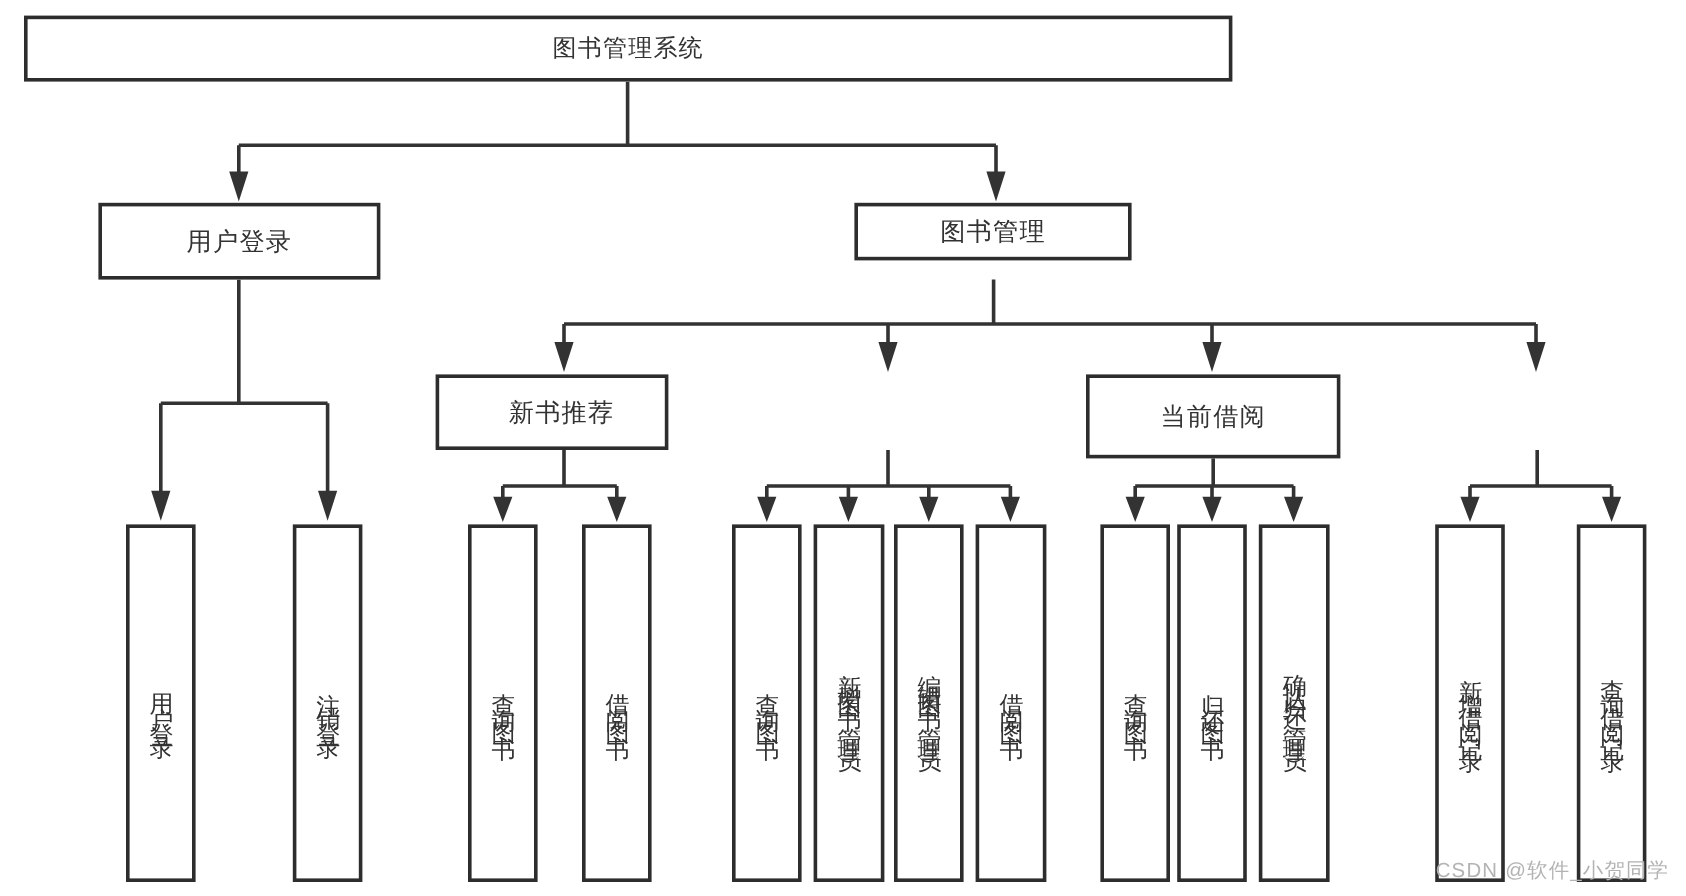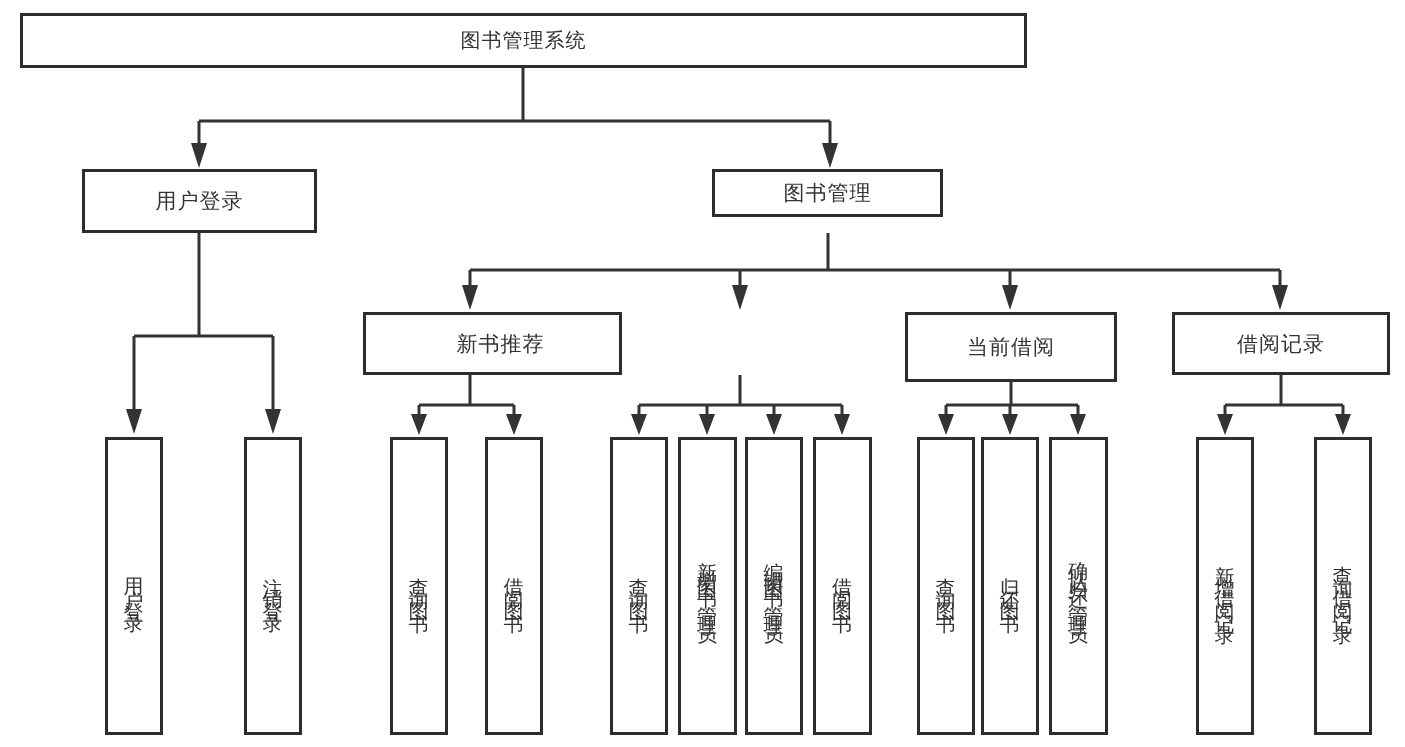--- a/index.html
+++ b/index.html
@@ -83,28 +83,25 @@
     <span class="hlabel">图书管理系统</span>
   </div>
 
   <div class="box" style="left:82px; top:169px; width:235px; height:64px;">
     <span class="hlabel">用户登录</span>
   </div>
   <div class="box" style="left:712px; top:169px; width:231px; height:48px;">
     <span class="hlabel">图书管理</span>
   </div>
 
-  <div class="box" style="left:363px; top:312px; width:259px; height:63px;padding-left:16px;">
+  <div class="box" style="left:363px; top:312px; width:194px; height:63px;padding-left:16px;">
     <span class="hlabel">新书推荐</span>
   </div>
   <div class="box" style="left:905px; top:312px; width:212px; height:70px;">
     <span class="hlabel">当前借阅</span>
-  </div>
-  <div class="box" style="left:1172px; top:312px; width:218px; height:63px;">
-    <span class="hlabel">借阅记录</span>
   </div>
 
   <div class="box" style="left:105px; top:437px; width:58px; height:298px;">
     <span class="vlabel">用户登录</span>
   </div>
   <div class="box" style="left:244px; top:437px; width:58px; height:298px;">
     <span class="vlabel">注销登录</span>
   </div>
 
   <div class="box" style="left:390px; top:437px; width:58px; height:298px;">
@@ -137,14 +134,15 @@
     <span class="vlabel long">确认归还（管理员）</span>
   </div>
 
   <div class="box" style="left:1196px; top:437px; width:58px; height:298px;">
     <span class="vlabel">新增借阅记录</span>
   </div>
   <div class="box" style="left:1314px; top:437px; width:58px; height:298px;">
     <span class="vlabel">查询借阅记录</span>
   </div>
 
+  <div class="watermark">CSDN @软件_小贺同学</div>
 
 </div>
 
 </body></html>

